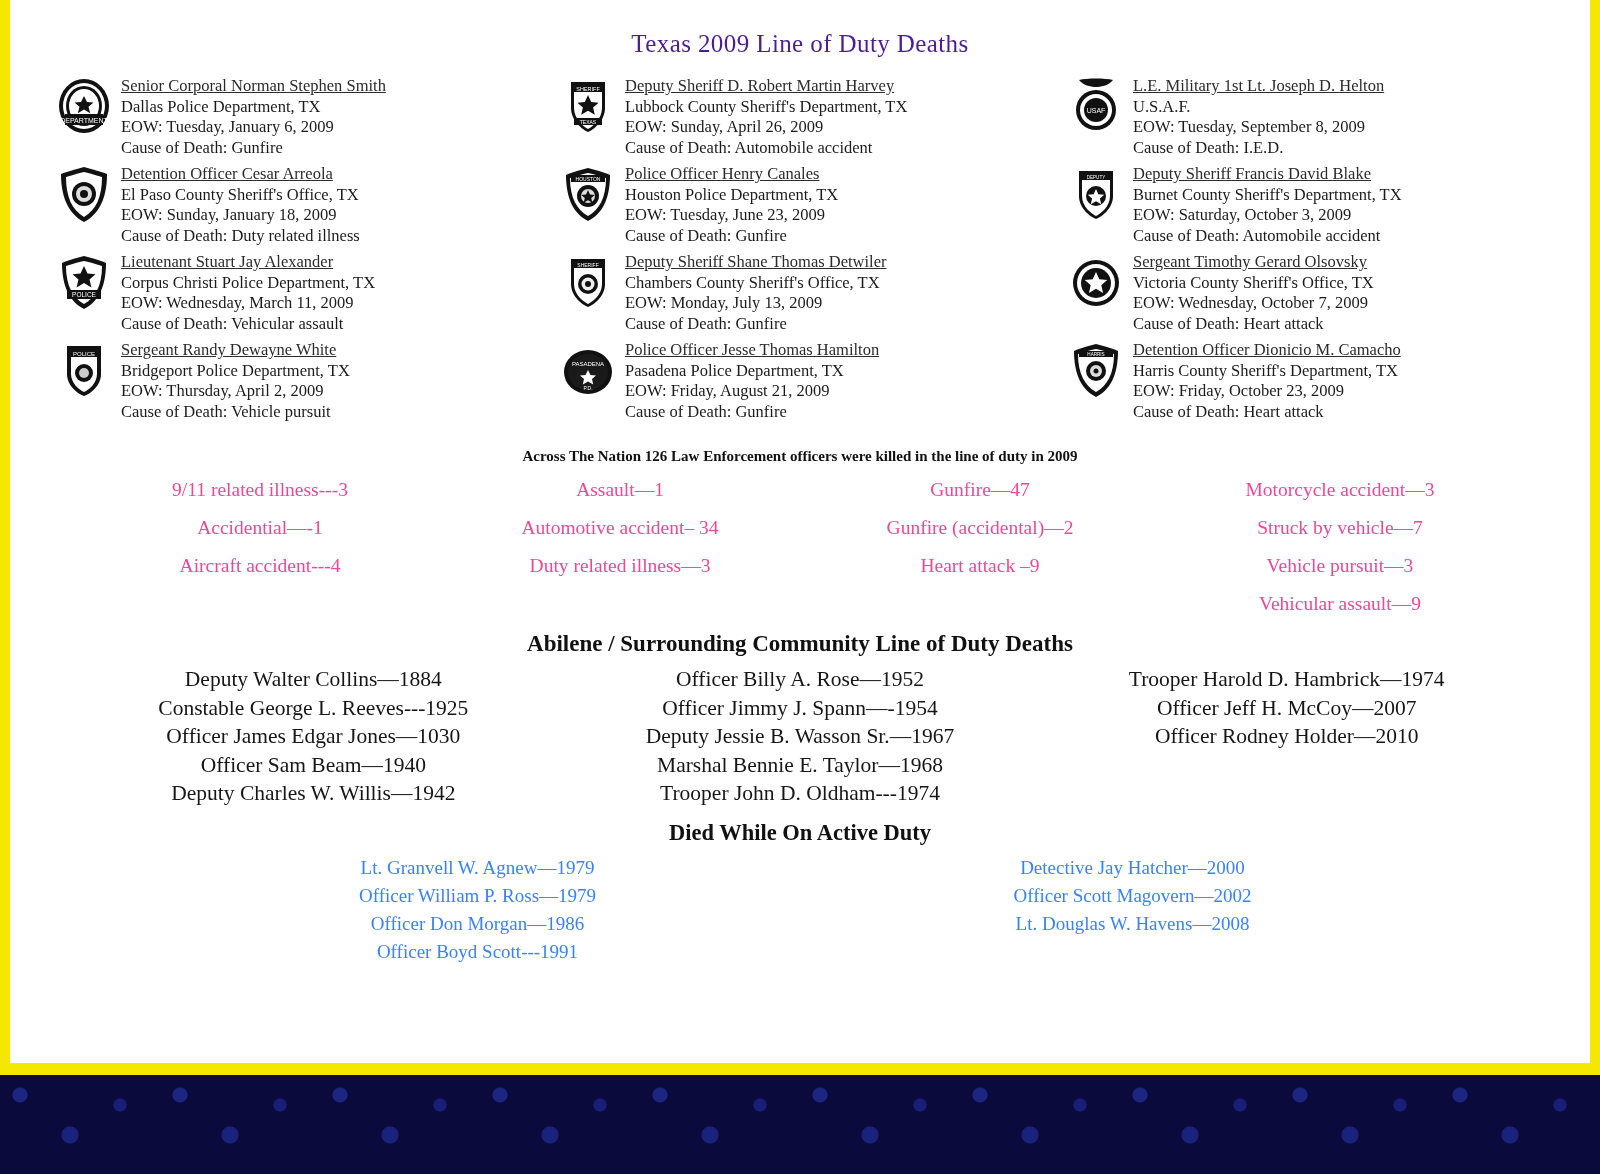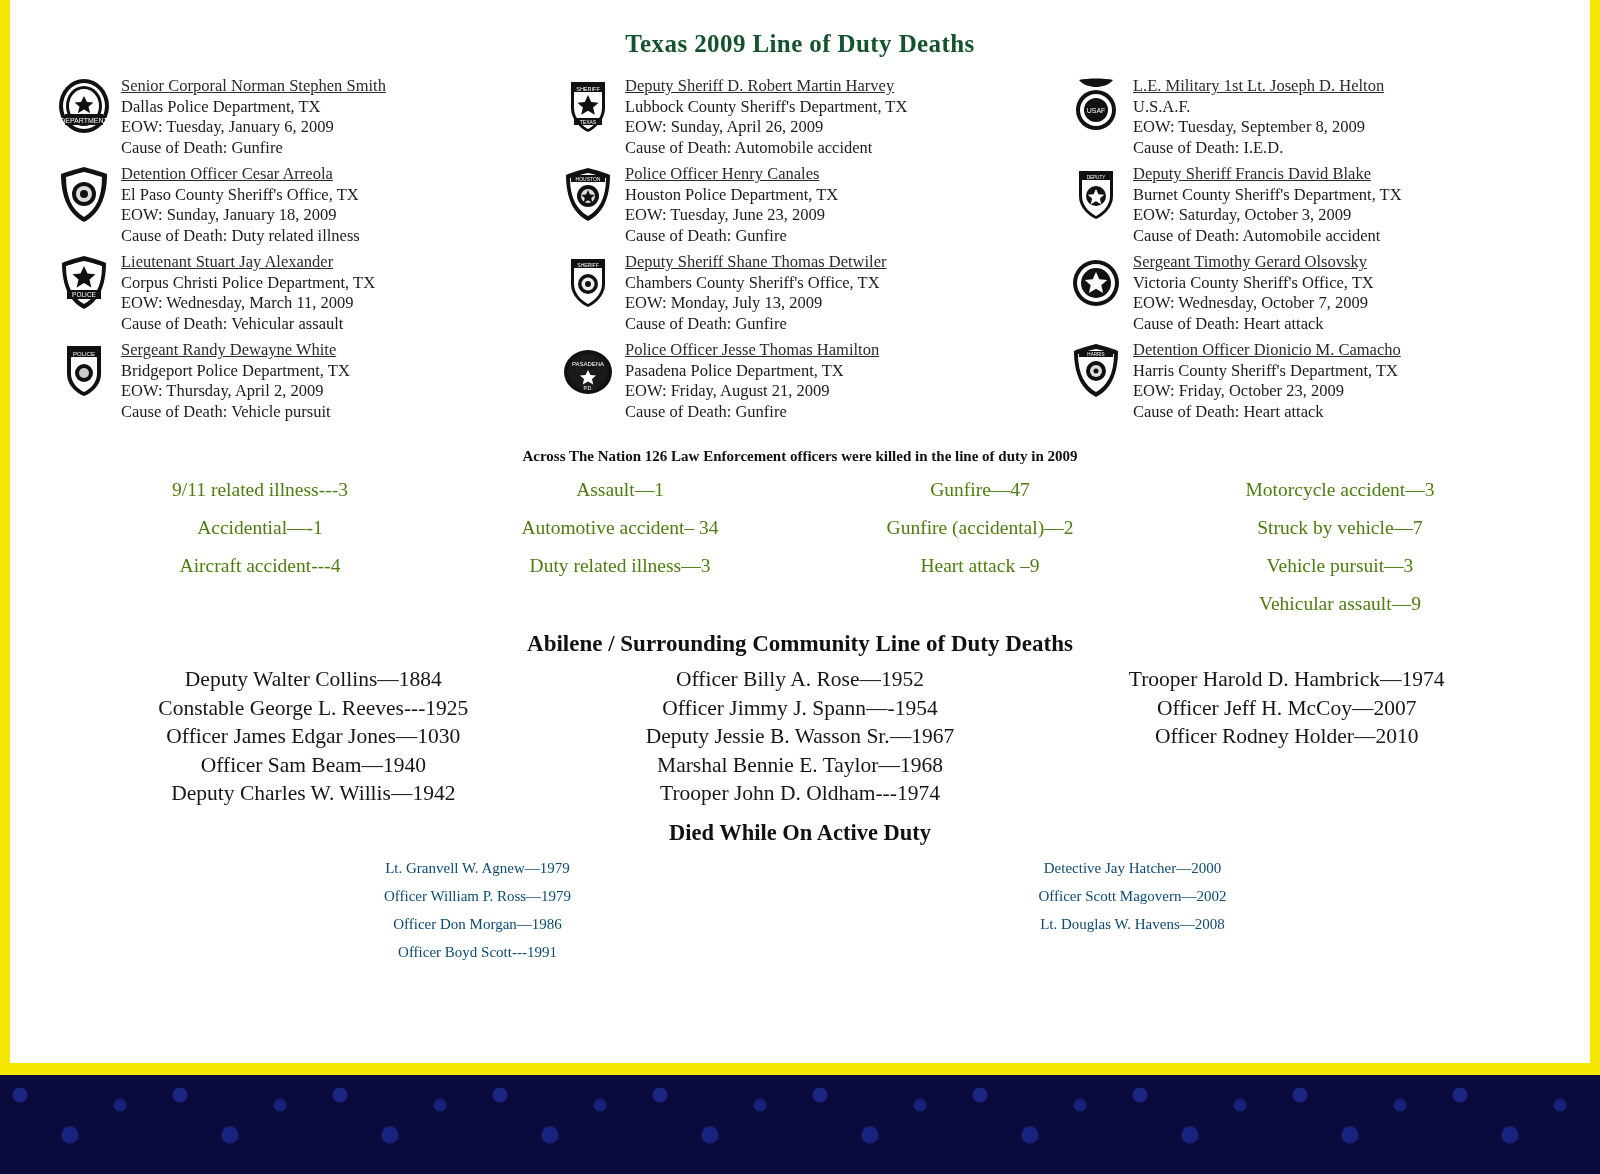--- a/index.html
+++ b/index.html
@@ -32,24 +32,24 @@
     left: 10px;
     top: 0;
     width: 1580px;
     height: 1060px;
   }
 
   
   .main-title {
     text-align: center;
     font-size: 25px;
-    font-weight: bold;
+    font-weight: normal;
     letter-spacing: 0.4px;
     margin-top: 30px;
-    color: #14532d;
+    color: #4c1d95;
   }
 
   
   .officer-cols {
     display: flex;
     margin-top: 18px;
     padding: 0 40px 0 45px;
     box-sizing: border-box;
     gap: 11px;
   }
@@ -98,21 +98,21 @@
     box-sizing: border-box;
   }
   .stats-row {
     display: flex;
     margin-bottom: 16px;
   }
   .stat-cell {
     flex: 1 1 0;
     text-align: center;
     font-size: 19.5px;
-    color: #4d7c0f;
+    color: #ec4899;
   }
   .stat-cell.blank { visibility: hidden; }
 
   
   .abilene-title {
     text-align: center;
     font-size: 23px;
     font-weight: bold;
     margin-top: 16px;
     color: #111;
@@ -141,23 +141,23 @@
   }
   .active-cols {
     display: flex;
     margin-top: 8px;
     padding: 0 130px 0 140px;
     box-sizing: border-box;
   }
   .active-col {
     flex: 1 1 0;
     text-align: center;
-    font-size: 15px;
+    font-size: 19px;
     line-height: 28px;
-    color: #0c4a6e;
+    color: #3b82f6;
   }
   .active-col.left { text-align: center; }
   .active-col.right { text-align: center; }
 
   
   .footer-yellow {
     position: absolute;
     left: 0;
     top: 1063px;
     width: 1600px;

